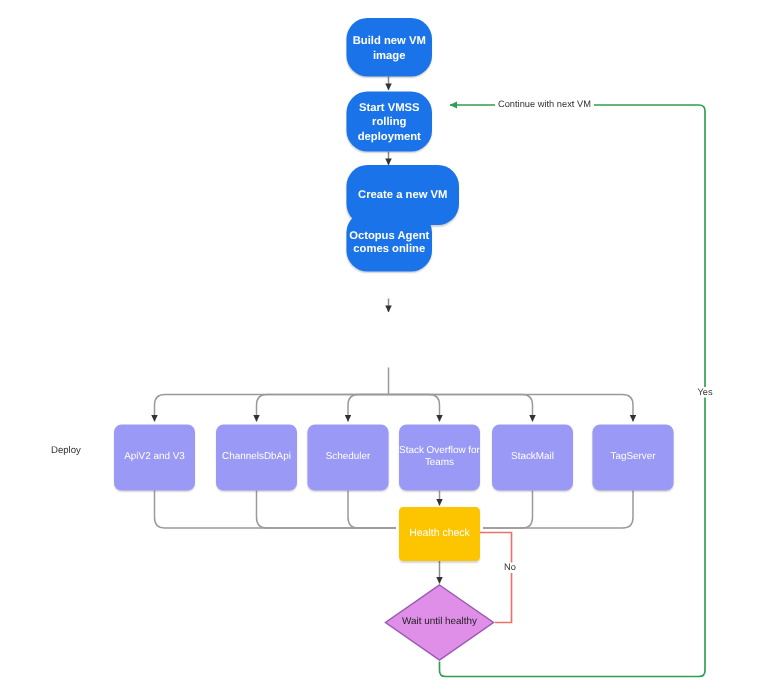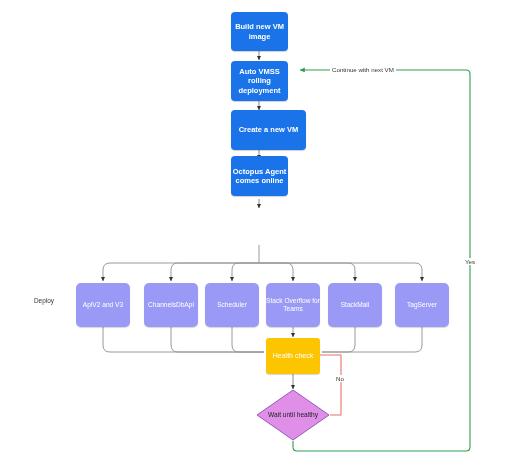--- a/index.html
+++ b/index.html
@@ -27,21 +27,21 @@
     box-sizing: border-box;
     display: flex;
     align-items: center;
     justify-content: center;
     text-align: center;
     line-height: 1.22;
     z-index: 3;
   }
   .node-blue {
     background: #1a73e8;
-    border-radius: 4px;
+    border-radius: 14px;
     color: #ffffff;
     font-size: 7.5px;
     font-weight: bold;
     box-shadow: 0 1px 1px rgba(0,0,0,0.18);
   }
   .node-purple {
     background: #9a9af6;
     border-radius: 5px;
     color: #ffffff;
     font-size: 6.6px;
@@ -148,28 +148,28 @@
     <g stroke="#2e9e4f" stroke-width="1.1" fill="none">
       <path d="M293,441 L293,447 Q293,451 297,451 L466,451 Q470,451 470,447 L470,74 Q470,70 466,70 L300,70" marker-end="url(#arrow-green)"></path>
     </g>
   </svg>
 
   <div class="node node-blue" style="left:231px; top:12px; width:57px; height:39px;">
     <span>Build new VM image</span>
   </div>
 
   <div class="node node-blue" style="left:231px; top:61px; width:57px; height:40px;">
-    <span>Auto VMSS rolling deployment</span>
+    <span>Start VMSS rolling deployment</span>
   </div>
 
   <div class="node node-blue" style="left:231px; top:110px; width:75px; height:40px;">
     <span>Create a new VM</span>
   </div>
 
-  <div class="node node-blue" style="left:231px; top:156px; width:57px; height:40px;">
+  <div class="node node-blue" style="left:231px; top:141px; width:57px; height:40px;">
     <span>Octopus Agent comes online</span>
   </div>
 
 
   <div class="swimlane-label" style="left:34px; top:297px;">Deploy</div>
 
   <div class="node node-purple" style="left:76px; top:283px; width:54px; height:44px;">
     <span>ApiV2 and V3</span>
   </div>
 

